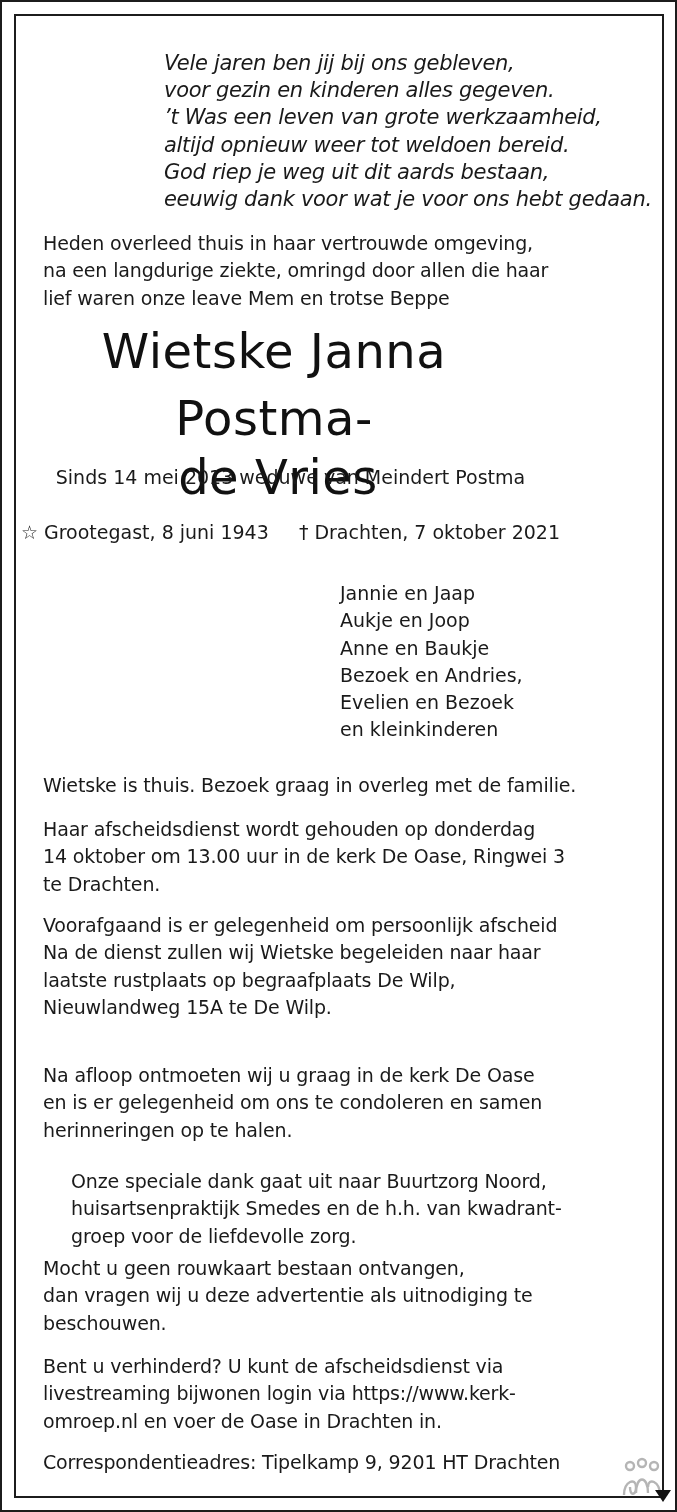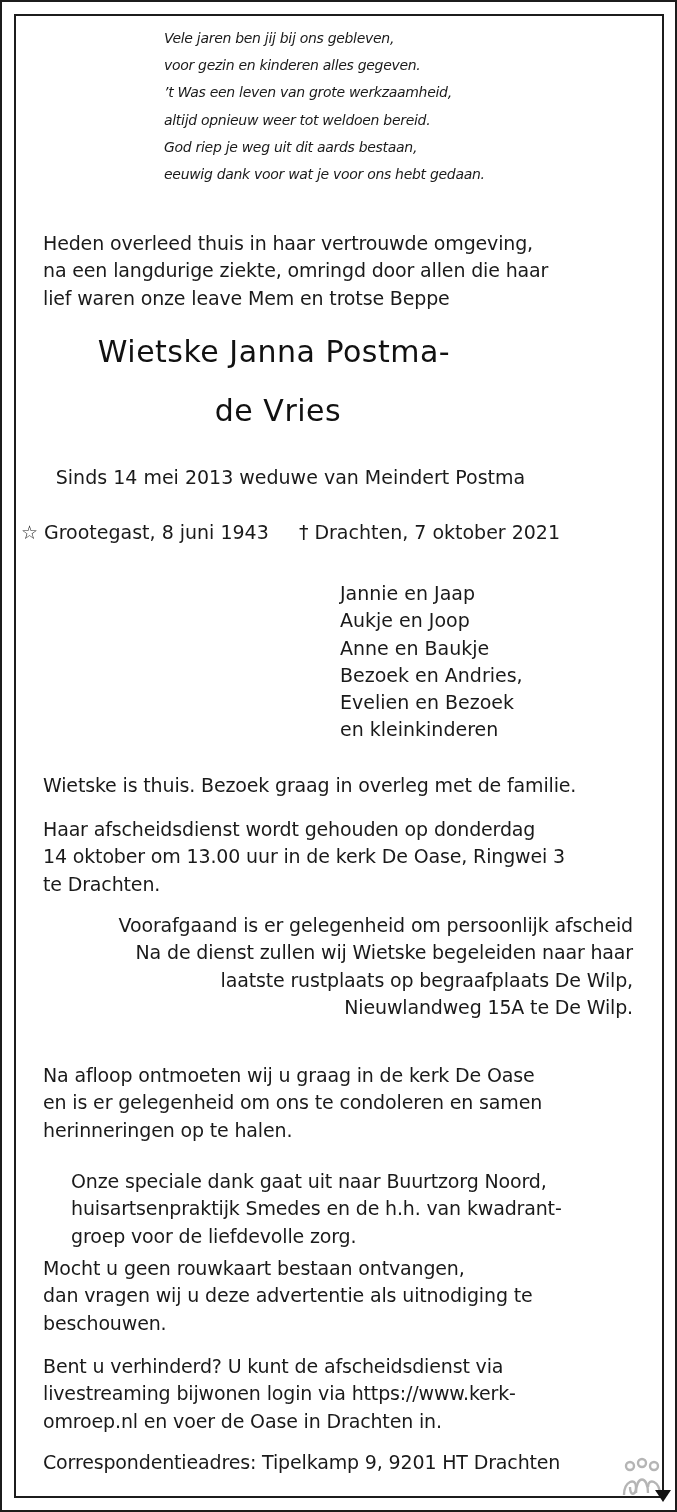--- a/index.html
+++ b/index.html
@@ -2,28 +2,28 @@
 <html><head>
 <meta charset="utf-8">
 <style>
   html, body { margin: 0; padding: 0; background: #ffffff; }
   body { width: 677px; height: 1512px; position: relative; overflow: hidden;
          font-family: "DejaVu Sans", "Liberation Sans", sans-serif; color: #1a1a1a; }
   .outer { position: absolute; left: 0; top: 0; width: 673px; height: 1508px;
            border: 2px solid #1c1c1c; }
   .inner { position: absolute; left: 14px; top: 14px; width: 646px; height: 1480px;
            border: 2px solid #1c1c1c; }
-  .poem { position: absolute; left: 164px; top: 25px; font-style: italic;
-          font-size: 14px; line-height: 27.2px; letter-spacing: -0.3px; }
+  .poem { position: absolute; left: 164px; top: 50px; font-style: italic;
+          font-size: 21px; line-height: 27.2px; letter-spacing: -0.3px; }
   .poem div { white-space: nowrap; }
   .para { position: absolute; left: 43px; width: 590px; font-size: 19px;
           line-height: 27.3px; letter-spacing: -0.15px; }
   .para div { white-space: nowrap; }
   .name { position: absolute; left: 14px; width: 520px; top: 318px; text-align: center;
-          font-size: 30px; line-height: 67px; letter-spacing: 0.5px; color: #111; }
+          font-size: 48px; line-height: 67px; letter-spacing: 0.5px; color: #111; }
   .center-line { position: absolute; left: 14px; width: 553px; text-align: center;
                  font-size: 19px; white-space: nowrap; }
   .kids { position: absolute; left: 340px; top: 580px; font-size: 19px; line-height: 27.3px; }
   .logo { position: absolute; left: 620px; top: 1457px; width: 44px; height: 40px; }
   .arrow { position: absolute; left: 655px; top: 1490px; width: 0; height: 0;
            border-left: 8px solid transparent; border-right: 8px solid transparent;
            border-top: 12px solid #111; }
 </style>
 </head>
 <body>
@@ -71,21 +71,21 @@
 <div class="para" style="top:772px;">
   <div>Wietske is thuis. Bezoek graag in overleg met de familie.</div>
 </div>
 
 <div class="para" style="top:816px;">
   <div>Haar afscheidsdienst wordt gehouden op donderdag</div>
   <div>14 oktober om 13.00 uur in de kerk De Oase, Ringwei 3</div>
   <div>te Drachten.</div>
 </div>
 
-<div class="para" style="top:912px;text-align:right;">
+<div class="para" style="top:912px;">
   <div>Voorafgaand is er gelegenheid om persoonlijk afscheid</div>
   <div>Na de dienst zullen wij Wietske begeleiden naar haar</div>
   <div>laatste rustplaats op begraafplaats De Wilp,</div>
   <div>Nieuwlandweg 15A te De Wilp.</div>
 </div>
 
 <div class="para" style="top:1062px;">
   <div>Na afloop ontmoeten wij u graag in de kerk De Oase</div>
   <div>en is er gelegenheid om ons te condoleren en samen</div>
   <div>herinneringen op te halen.</div>

